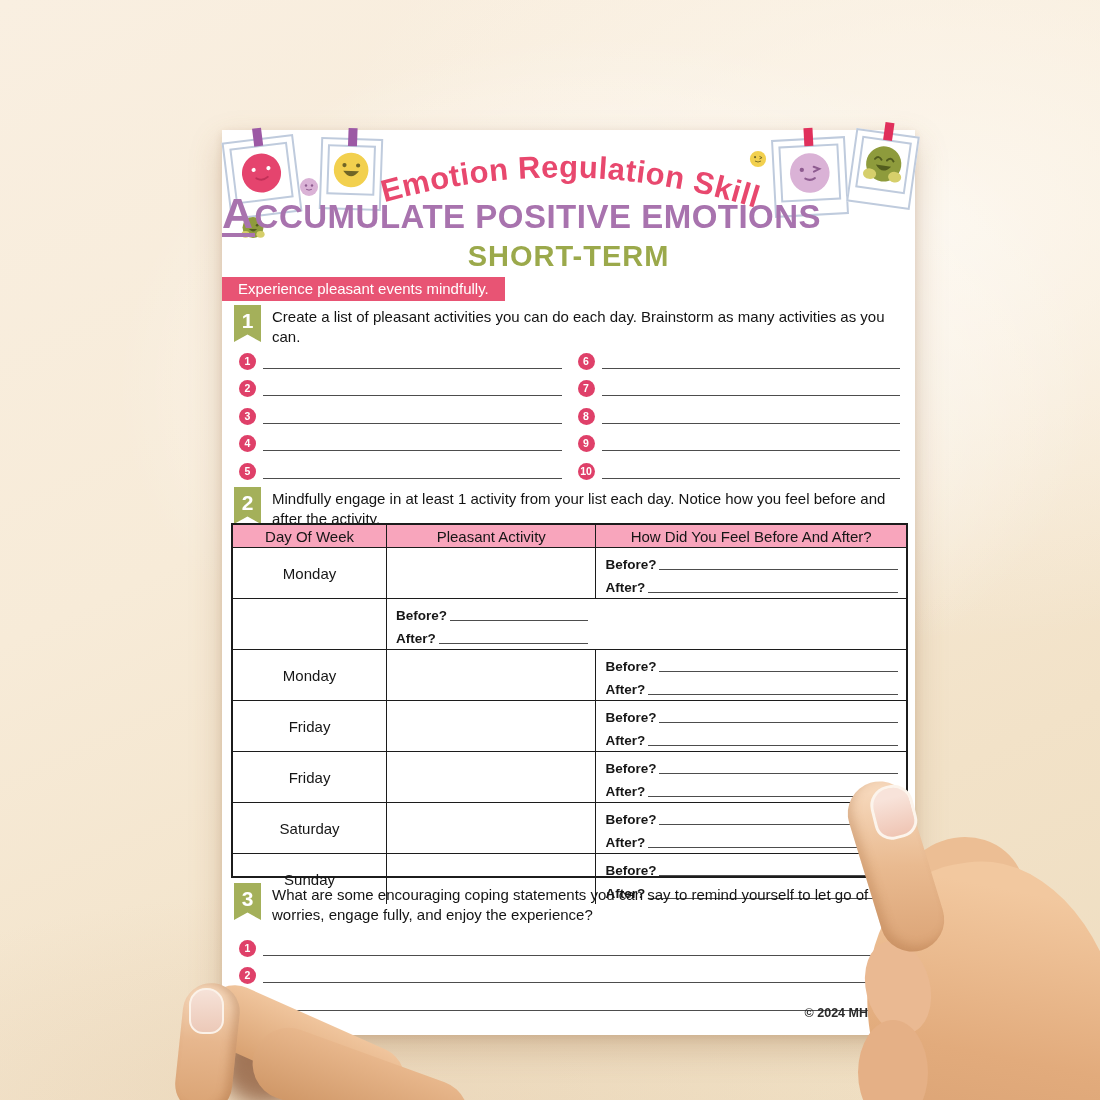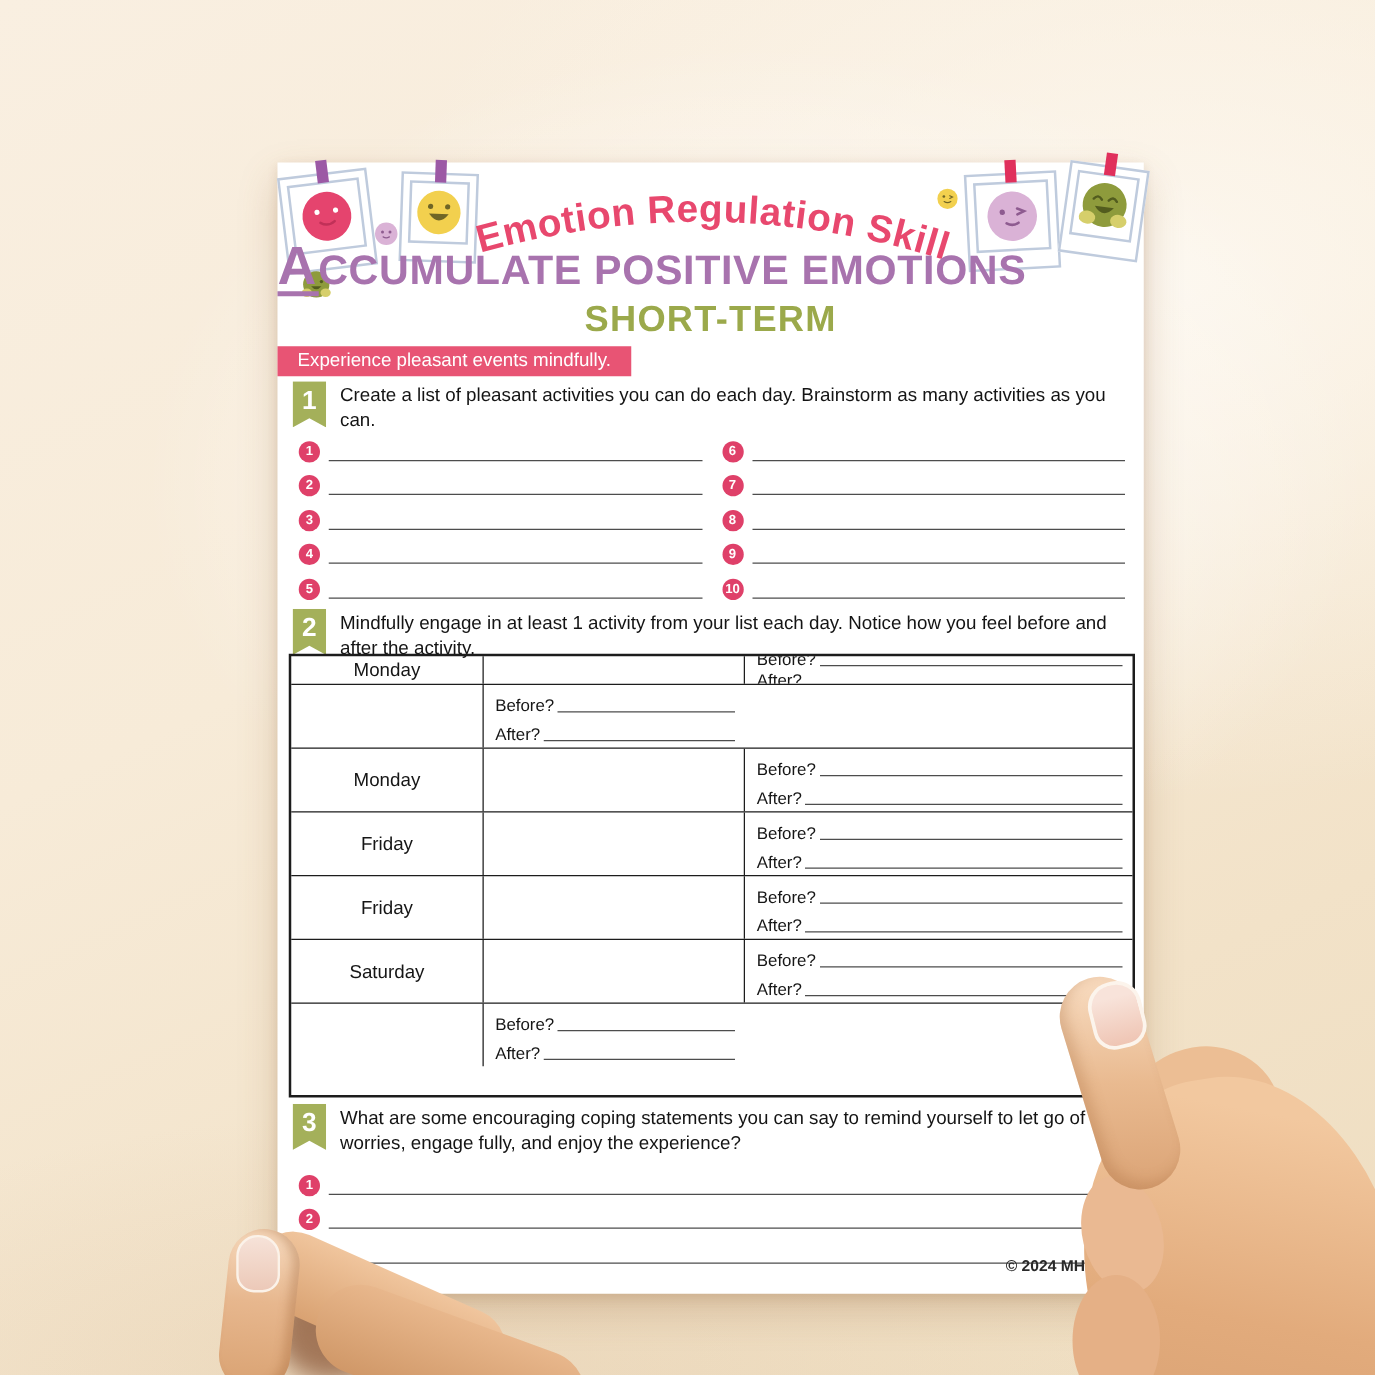--- a/index.html
+++ b/index.html
@@ -57,21 +57,21 @@
   
   .wtable{position:absolute;top:393px;left:9px;width:677px;height:355px;border:2px solid #1c1c1c;box-sizing:border-box;
           display:grid;grid-template-rows:23px repeat(7,1fr);}
   .trow{display:grid;grid-template-columns:22.9% 31.1% 46%;border-bottom:1.5px solid #1c1c1c;}
   .trow:last-child{border-bottom:none;}
   .thead{background:#f8a5bc;}
   .tcell{border-right:1.5px solid #1c1c1c;display:flex;align-items:center;justify-content:center;
          font-size:15px;color:#161616;overflow:hidden;}
   .tcell:last-child{border-right:none;}
   .ba-cell{flex-direction:column;align-items:stretch;justify-content:center;padding:2px 6px 2px 9px;box-sizing:border-box;}
-  .ba-row{display:flex;align-items:flex-end;height:21px;margin:1px 0;}
+  .ba-row{display:flex;align-items:flex-end;height:21px;margin:1px 0;font-weight:bold;}
   .ba-label{font-size:13.5px;color:#161616;}
   .ba-line{flex:1;border-bottom:1.5px solid #4d4d4d;margin:0 2px 2px 3px;}
   .copyright{position:absolute;top:876px;right:38px;font-size:12.5px;font-weight:bold;color:#2a2a2a;}
   
   .hand{position:absolute;z-index:5;}
   .lh-web{left:220px;top:1025px;width:90px;height:80px;background:#8a5637;border-radius:50%;filter:blur(10px);opacity:.75;}
   .lh-f1{left:196px;top:1016px;width:215px;height:64px;background:linear-gradient(180deg,#f0c59d,#d9a272);border-radius:34px;transform:rotate(24deg);}
   .lh-f2{left:248px;top:1054px;width:225px;height:72px;background:linear-gradient(180deg,#e8b78c,#d09868);border-radius:36px;transform:rotate(20deg);}
   .lh-thumb{left:179px;top:983px;width:57px;height:130px;background:linear-gradient(180deg,#f4d4b6 8%,#e7b78e 45%,#d9a272);border-radius:29px;transform:rotate(6deg);box-shadow:inset -6px 0 8px rgba(160,100,55,.35);}
   .lh-nail{left:189px;top:988px;width:35px;height:46px;background:linear-gradient(180deg,#f6e2d8,#ecc9b8);border:2.5px solid #fbf2e9;border-radius:17px 17px 14px 14px;box-sizing:border-box;}
@@ -224,20 +224,25 @@
           <span class="bline"></span>
         </div>
     </div>
 
     <div class="sec sec2">
       <div class="ribbon">2</div>
       <div class="prompt" style="max-width:635px;">Mindfully engage in at least 1 activity from your list each day. Notice how you feel before and after the activity.</div>
     </div>
 
     <div class="wtable">
+      <div class="trow thead">
+        <div class="tcell">Day Of Week</div>
+        <div class="tcell">Pleasant Activity</div>
+        <div class="tcell">How Did You Feel Before And After?</div>
+      </div>
 
       <div class="trow">
         <div class="tcell">Monday</div>
         <div class="tcell"></div>
         <div class="tcell ba-cell">
           <div class="ba-row">
               <span class="ba-label">Before?</span>
               <span class="ba-line"></span>
             </div>
           <div class="ba-row">
@@ -309,20 +314,21 @@
               <span class="ba-label">Before?</span>
               <span class="ba-line"></span>
             </div>
           <div class="ba-row">
               <span class="ba-label">After?</span>
               <span class="ba-line"></span>
             </div>
         </div>
       </div>
       <div class="trow">
+        <div class="tcell">Sunday</div>
         <div class="tcell"></div>
         <div class="tcell ba-cell">
           <div class="ba-row">
               <span class="ba-label">Before?</span>
               <span class="ba-line"></span>
             </div>
           <div class="ba-row">
               <span class="ba-label">After?</span>
               <span class="ba-line"></span>
             </div>

